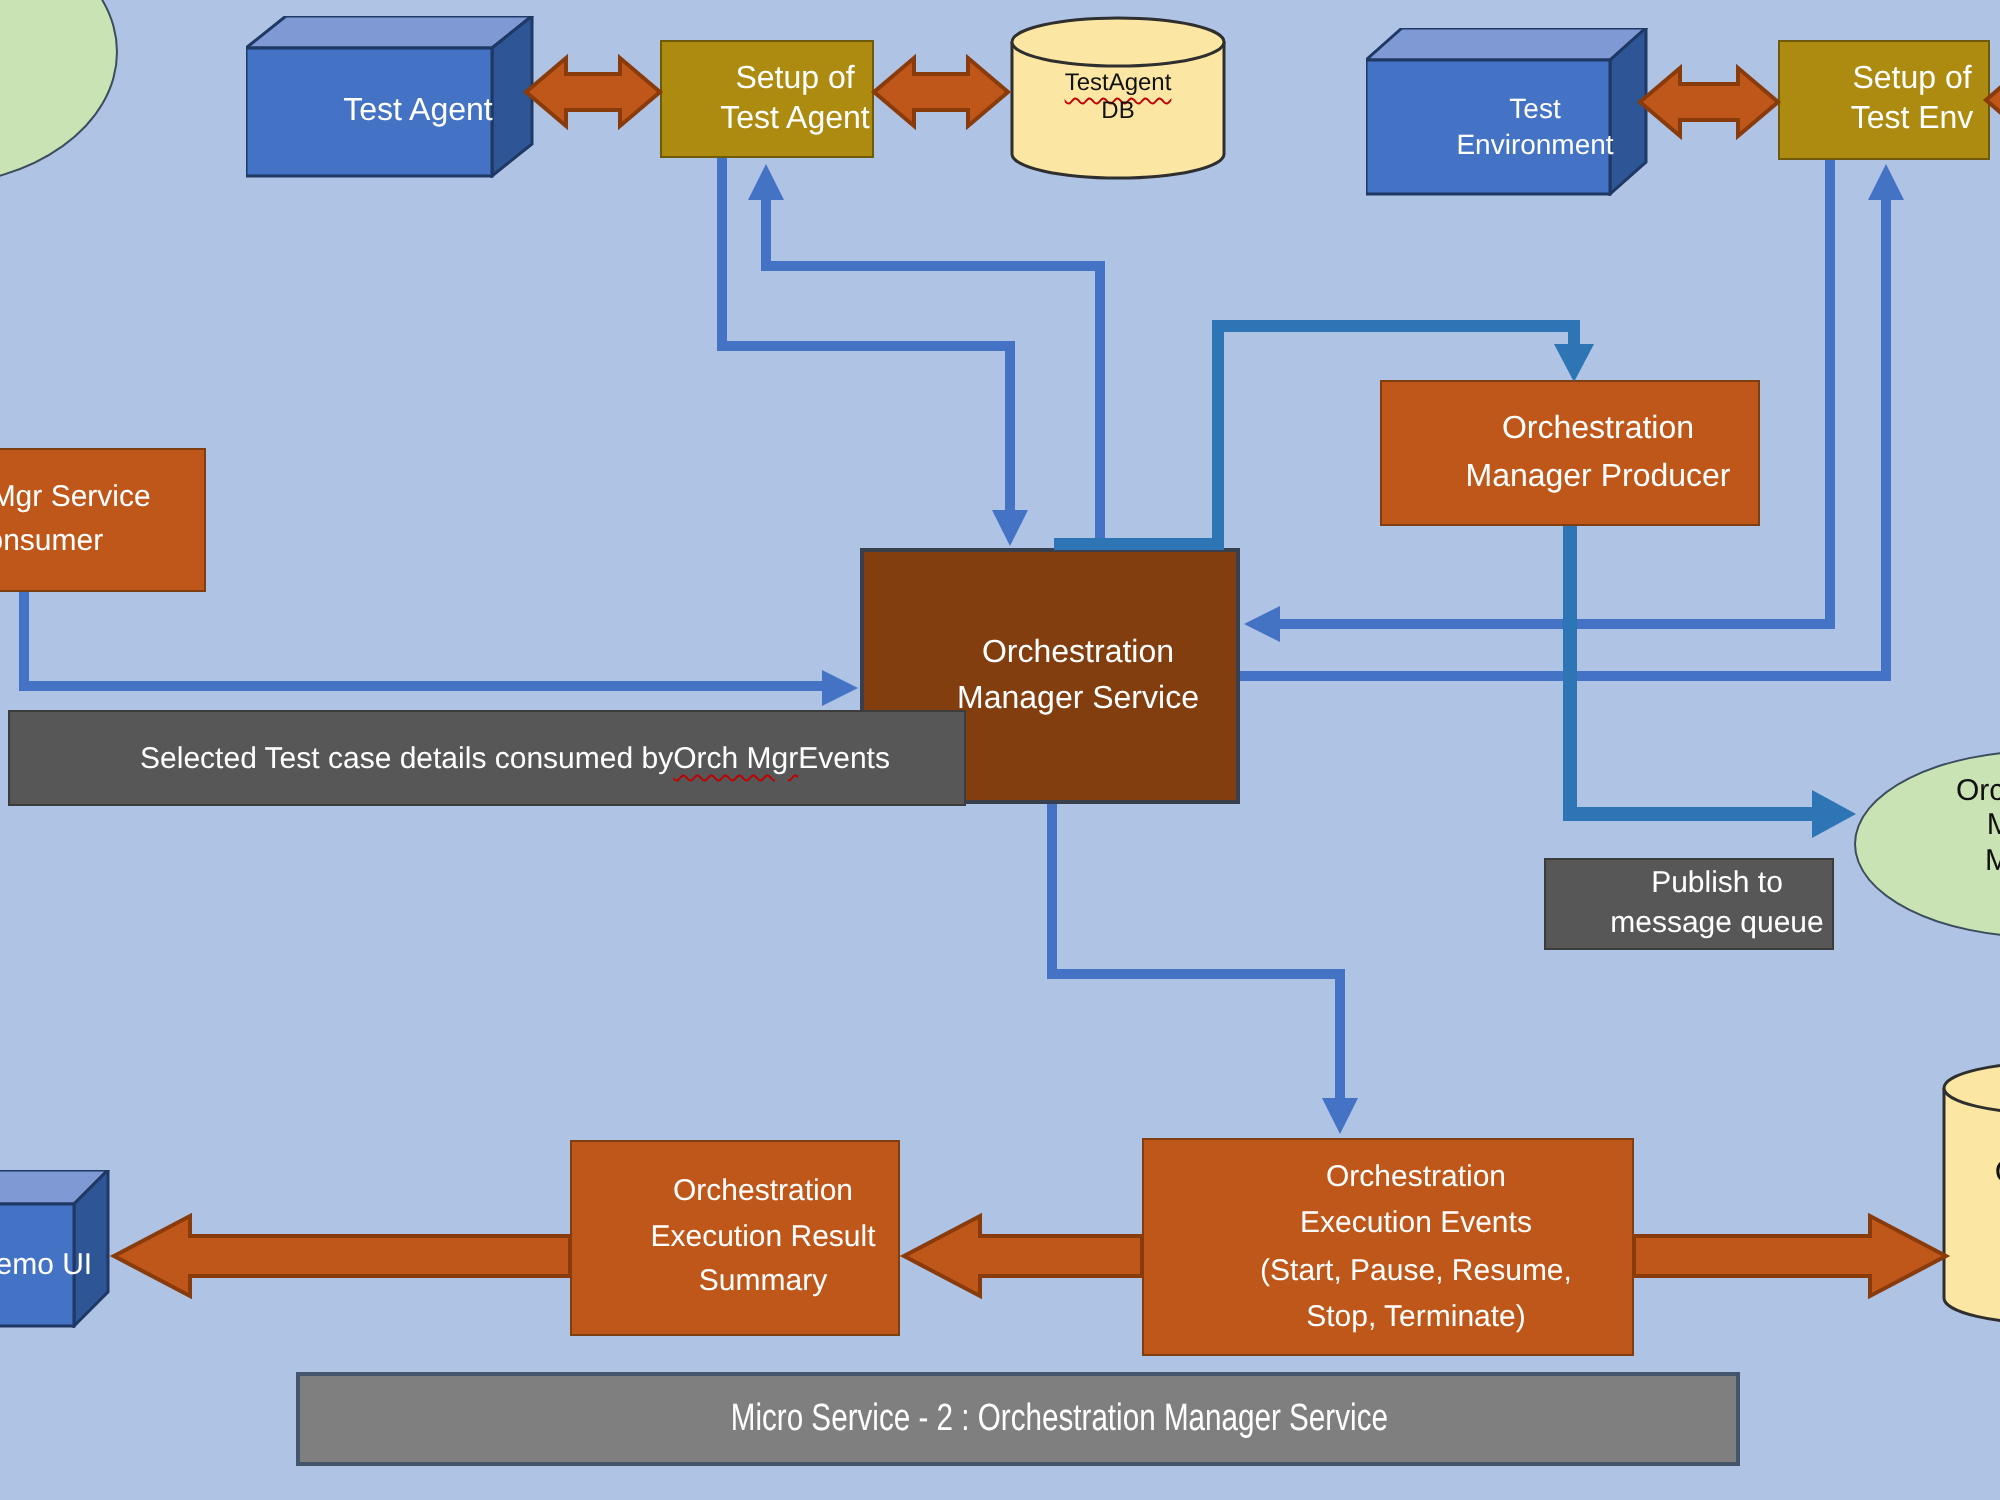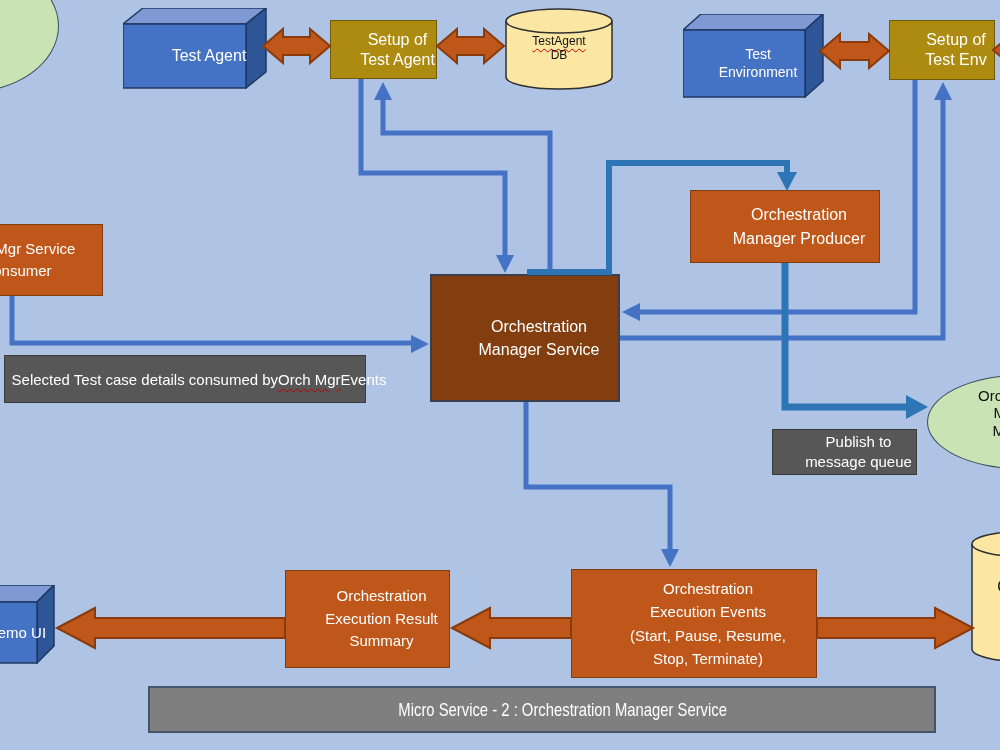--- a/index.html
+++ b/index.html
@@ -53,21 +53,21 @@
     <svg width="108" height="84">
       <path d="M1,13 v56 a53,12 0 0 0 106,0 v-56" fill="#FBE7A3" stroke="#2f2f2f" stroke-width="1.5"></path>
       <ellipse cx="54" cy="13" rx="53" ry="12" fill="#FBE7A3" stroke="#2f2f2f" stroke-width="1.5"></ellipse>
     </svg>
     <div class="cyl-label" style="top:26px;font-size:12px;">
       <span class="wavy">TestAgent</span><br>
       <span>DB</span>
     </div>
   </div>
 
-  <div class="abs" style="left:683px;top:14px;width:122px;height:84px;">
+  <div class="abs" style="left:683px;top:14px;width:141px;height:84px;">
     <svg width="141" height="84">
       <polygon points="0,16 18,0 140,0 122,16" fill="#7E99D4" stroke="#1F3864" stroke-width="1.5"></polygon>
       <polygon points="122,16 140,0 140,67 122,83" fill="#2E5596" stroke="#1F3864" stroke-width="1.5"></polygon>
       <polygon points="0,16 122,16 122,83 0,83" fill="#4472C4" stroke="#1F3864" stroke-width="1.5"></polygon>
     </svg>
     <div class="node-label" style="top:14px;font-size:14px;line-height:1.3;">Test
 Environment</div>
   </div>
 
   <div class="box olive" style="left:889px;top:20px;width:106px;height:60px;">
@@ -83,21 +83,21 @@
   <div class="box brown" style="left:430px;top:274px;width:190px;height:128px;">
     <div class="node-label" style="font-size:16px;line-height:1.45;">Orchestration
 Manager Service</div>
   </div>
 
   <div class="box orange" style="left:690px;top:190px;width:190px;height:73px;">
     <div class="node-label" style="font-size:16px;line-height:1.45;">Orchestration
 Manager Producer</div>
   </div>
 
-  <div class="box graynote" style="left:4px;top:355px;width:362px;height:48px;padding-left:36px;">
+  <div class="box graynote" style="left:4px;top:355px;width:479px;height:48px;padding-left:36px;">
     <div class="node-label" style="font-size:15px;white-space:nowrap;">
       <span>Selected Test case details consumed by </span>
         <span class="wavy">Orch Mgr</span>
         <span> Events</span>
     </div>
   </div>
 
   <div class="box graynote" style="left:772px;top:429px;width:145px;height:46px;">
     <div class="node-label" style="font-size:15px;line-height:1.35;">Publish to
 message queue</div>
@@ -133,21 +133,21 @@
   </div>
 
   <div class="abs" style="left:971px;top:530px;width:114px;height:135px;">
     <svg width="114" height="135">
       <path d="M1,14 v105 a56,13 0 0 0 112,0 v-105" fill="#FBE7A3" stroke="#2f2f2f" stroke-width="1.5"></path>
       <ellipse cx="57" cy="14" rx="56" ry="13" fill="#FBE7A3" stroke="#2f2f2f" stroke-width="1.5"></ellipse>
     </svg>
     <div class="cyl-label" style="top:48px;font-size:16px;">Orch DB</div>
   </div>
 
-  <div class="box footer" style="left:148px;top:686px;width:788px;height:47px;padding-left:41px;">
+  <div class="box footer" style="left:148px;top:686px;width:722px;height:47px;padding-left:41px;">
     <span class="footer-text">Micro Service - 2 : Orchestration Manager Service</span>
   </div>
 
   <svg id="connectors" width="1000" height="750">
 
     <g stroke="#4472C4" stroke-width="5" fill="none">
       <polyline points="12,296 12,343 413,343"></polyline>
       <polyline points="361,79 361,173 505,173 505,257"></polyline>
       <polyline points="383,98 383,133 550,133 550,274"></polyline>
       <polyline points="915,80 915,312 638,312"></polyline>

